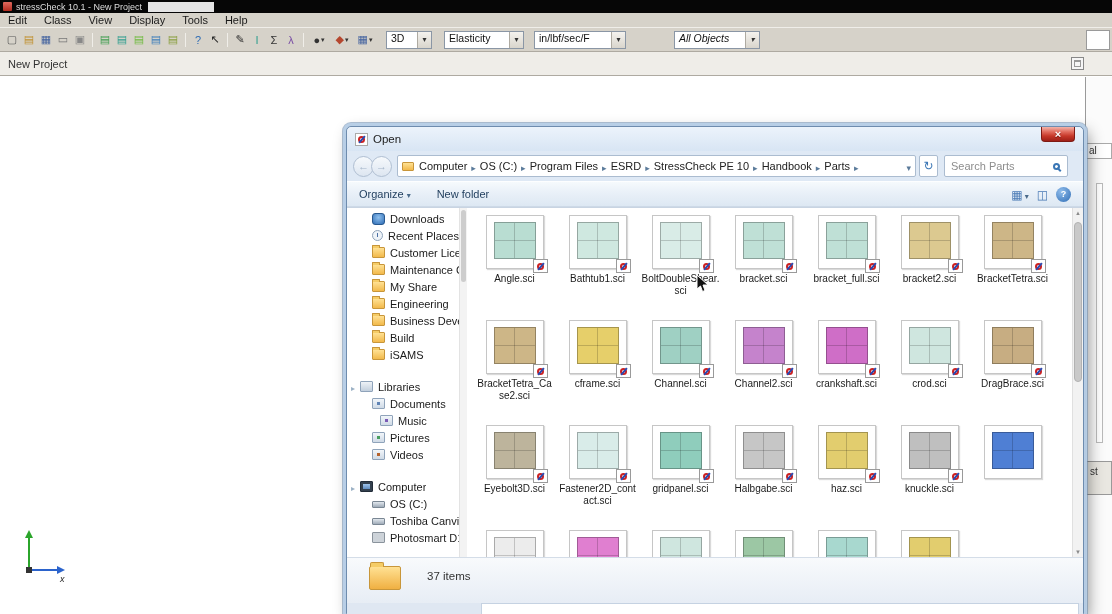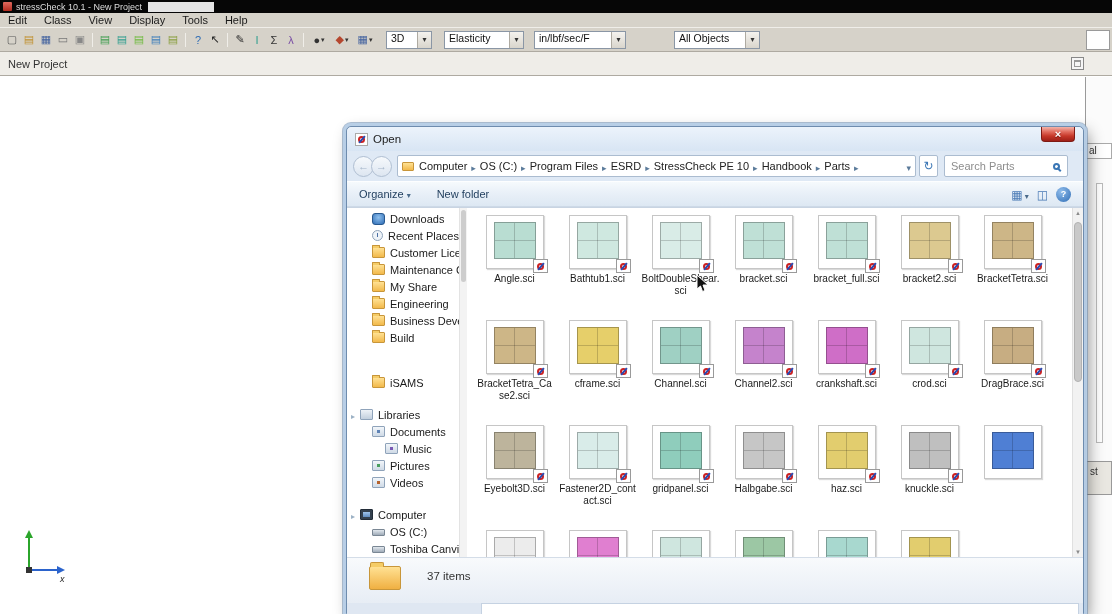--- a/index.html
+++ b/index.html
@@ -22,21 +22,21 @@
   .tbicon.tb-sep{width:1px;height:14px;background:#aeaaa1;border-right:1px solid #f0eee9;margin:0 3px;}
   .tbicon.has-dd{width:22px;}
   .tbicon.has-dd::after{content:"▾";font-size:7px;color:#333;margin-left:1px;}
   .combo{height:18px;background:#fff;border:1px solid #8a96a5;display:flex;align-items:flex-start;flex:none;}
   .combo-val{font-size:10.5px;color:#111;padding:0 4px;flex:1;white-space:nowrap;overflow:hidden;}
   .combo-dd{width:14px;height:16px;background:linear-gradient(#f4f2ee,#d9d5cc);border-left:1px solid #aeaaa1;display:flex;align-items:center;justify-content:center;flex:none;}
   .combo-dd::before{content:"▾";font-size:8px;color:#333;}
   .combo-dim{width:46px;margin-left:10px;}
   .combo-theory{width:80px;margin-left:12px;}
   .combo-units{width:92px;margin-left:10px;}
-  .combo-objects{width:86px;margin-left:48px;}
+  .combo-objects{width:86px;margin-left:48px;font-style:italic;}
   .tb-overflow{position:absolute;right:2px;top:2px;width:24px;height:20px;background:#fff;border:1px solid #9a9a9a;}
 
   .tabrow{height:24px;background:#efede8;border-bottom:1px solid #aeaaa1;display:flex;align-items:center;padding:0 8px;}
   .tab-label{font-size:11px;color:#333;}
   .tab-winbtn{margin-left:auto;margin-right:20px;width:13px;height:13px;border:1px solid #888;background:#f6f6f6;position:relative;}
   .tab-winbtn::after{content:"";position:absolute;inset:2px;border:1px solid #999;border-top-width:2px;}
 
   .workspace{position:absolute;left:0;top:77px;width:1086px;height:537px;background:#fff;border-right:1px solid #9a9a9a;}
   .triad{position:absolute;left:20px;bottom:28px;}
   .triad text{font-size:9px;fill:#222;font-style:italic;}
@@ -349,39 +349,39 @@
             <span class="sbicon folder-icon"></span>
             <span class="sb-label">Business Develop</span>
           </div>
 
           <div class="sb-item" style="padding-left: 16px;">
             <span class="sb-exp"></span>
             <span class="sbicon folder-icon"></span>
             <span class="sb-label">Build</span>
           </div>
 
-          <div class="sb-item" style="padding-left: 16px; margin-top: 28px;">
+          <div class="sb-item" style="padding-left: 16px;">
             <span class="sb-exp"></span>
             <span class="sbicon folder-icon"></span>
             <span class="sb-label">iSAMS</span>
           </div>
 
           <div class="sb-item group-header" style="padding-left: 4px;">
             <span class="sb-exp"></span>
             <span class="sbicon libraries-icon"></span>
             <span class="sb-label">Libraries</span>
           </div>
 
           <div class="sb-item" style="padding-left: 16px;">
             <span class="sb-exp"></span>
             <span class="sbicon documents-library-icon"></span>
             <span class="sb-label">Documents</span>
           </div>
 
-          <div class="sb-item" style="padding-left: 29px;">
+          <div class="sb-item" style="padding-left: 16px; margin-left: 8px;">
             <span class="sb-exp"></span>
             <span class="sbicon music-library-icon"></span>
             <span class="sb-label">Music</span>
           </div>
 
           <div class="sb-item" style="padding-left: 16px;">
             <span class="sb-exp"></span>
             <span class="sbicon pictures-library-icon"></span>
             <span class="sb-label">Pictures</span>
           </div>

